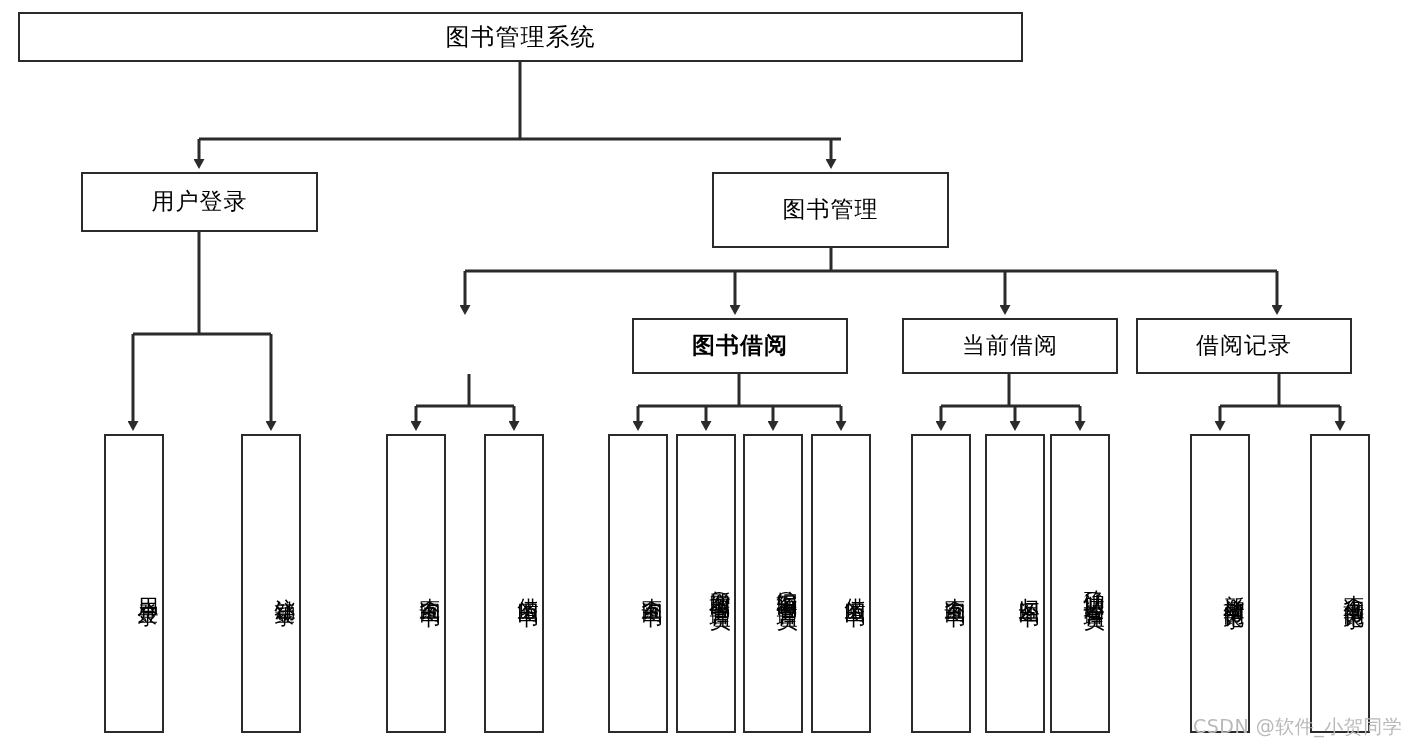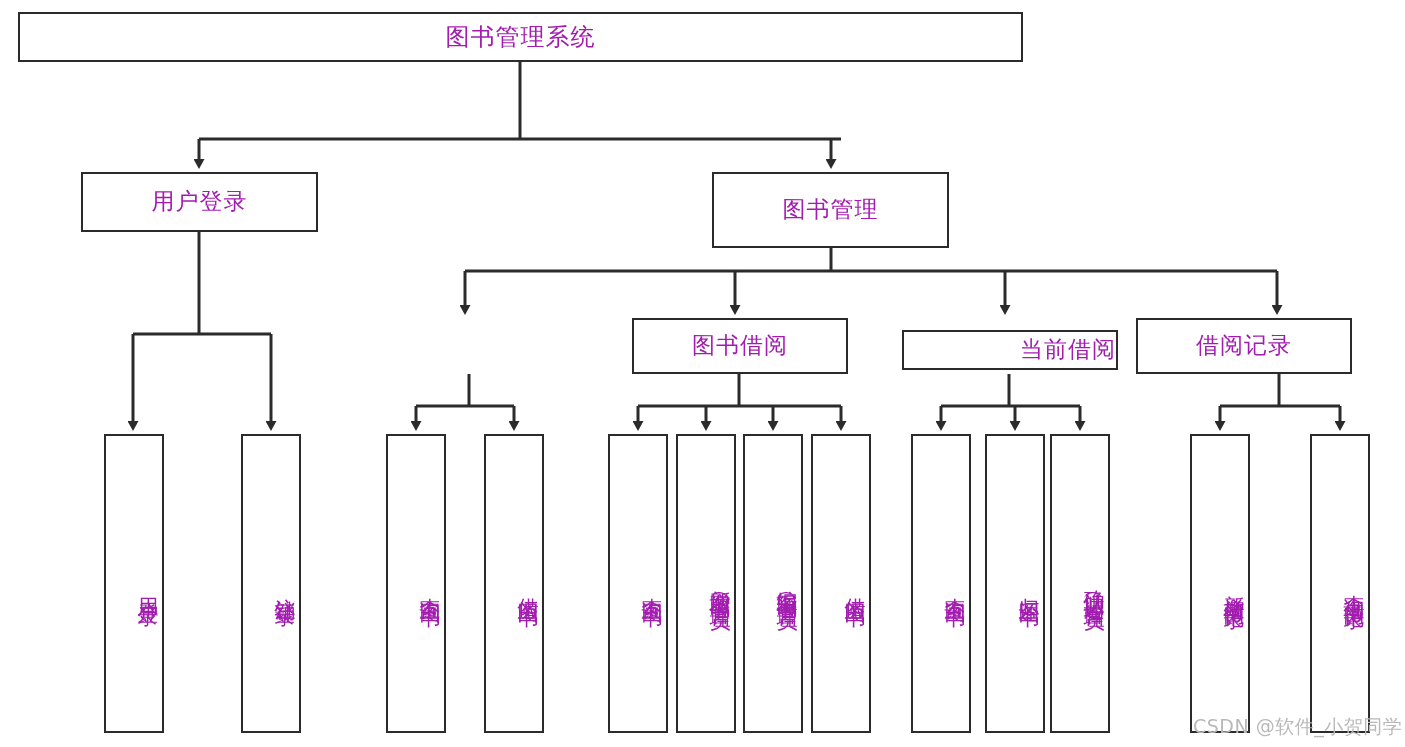--- a/index.html
+++ b/index.html
@@ -18,21 +18,21 @@
     overflow: hidden;
   }
   .node {
     position: absolute;
     box-sizing: border-box;
     border: 2px solid #2b2b2b;
     background: #ffffff;
     display: flex;
     align-items: center;
     justify-content: center;
-    color: #a21caf;
+    color: #000000;
   }
   .node.horiz {
     font-size: 23px;
     letter-spacing: 1px;
     line-height: 1.1;
   }
   .node.vert {
     writing-mode: vertical-rl;
     text-orientation: upright;
     font-size: 21px;
@@ -123,24 +123,24 @@
     <span>图书管理系统</span>
   </div>
 
   <div class="node horiz" id="node-user-login" style="left: 81px; top: 172px; width: 237px; height: 60px;">
     <span>用户登录</span>
   </div>
   <div class="node horiz" id="node-book-manage" style="left: 712px; top: 172px; width: 237px; height: 76px;">
     <span>图书管理</span>
   </div>
 
-  <div class="node horiz" id="node-book-borrow" style="left: 632px; top: 318px; width: 216px; height: 56px;">
+  <div class="node horiz" id="node-book-borrow" style="left: 632px; top: 318px; width: 216px; height: 56px; font-weight: bold;">
     <span>图书借阅</span>
   </div>
-  <div class="node horiz" id="node-current-borrow" style="left: 902px; top: 330px; width: 216px; height: 40px; justify-content: flex-end;">
+  <div class="node horiz" id="node-current-borrow" style="left: 902px; top: 318px; width: 216px; height: 56px;">
     <span>当前借阅</span>
   </div>
   <div class="node horiz" id="node-borrow-record" style="left: 1136px; top: 318px; width: 216px; height: 56px;">
     <span>借阅记录</span>
   </div>
 
   <div class="node vert" id="leaf-0" style="left: 104px; top: 434px; width: 60px; height: 299px;">
     <span>用户登录</span>
   </div>
   <div class="node vert" id="leaf-1" style="left: 241px; top: 434px; width: 60px; height: 299px;">

